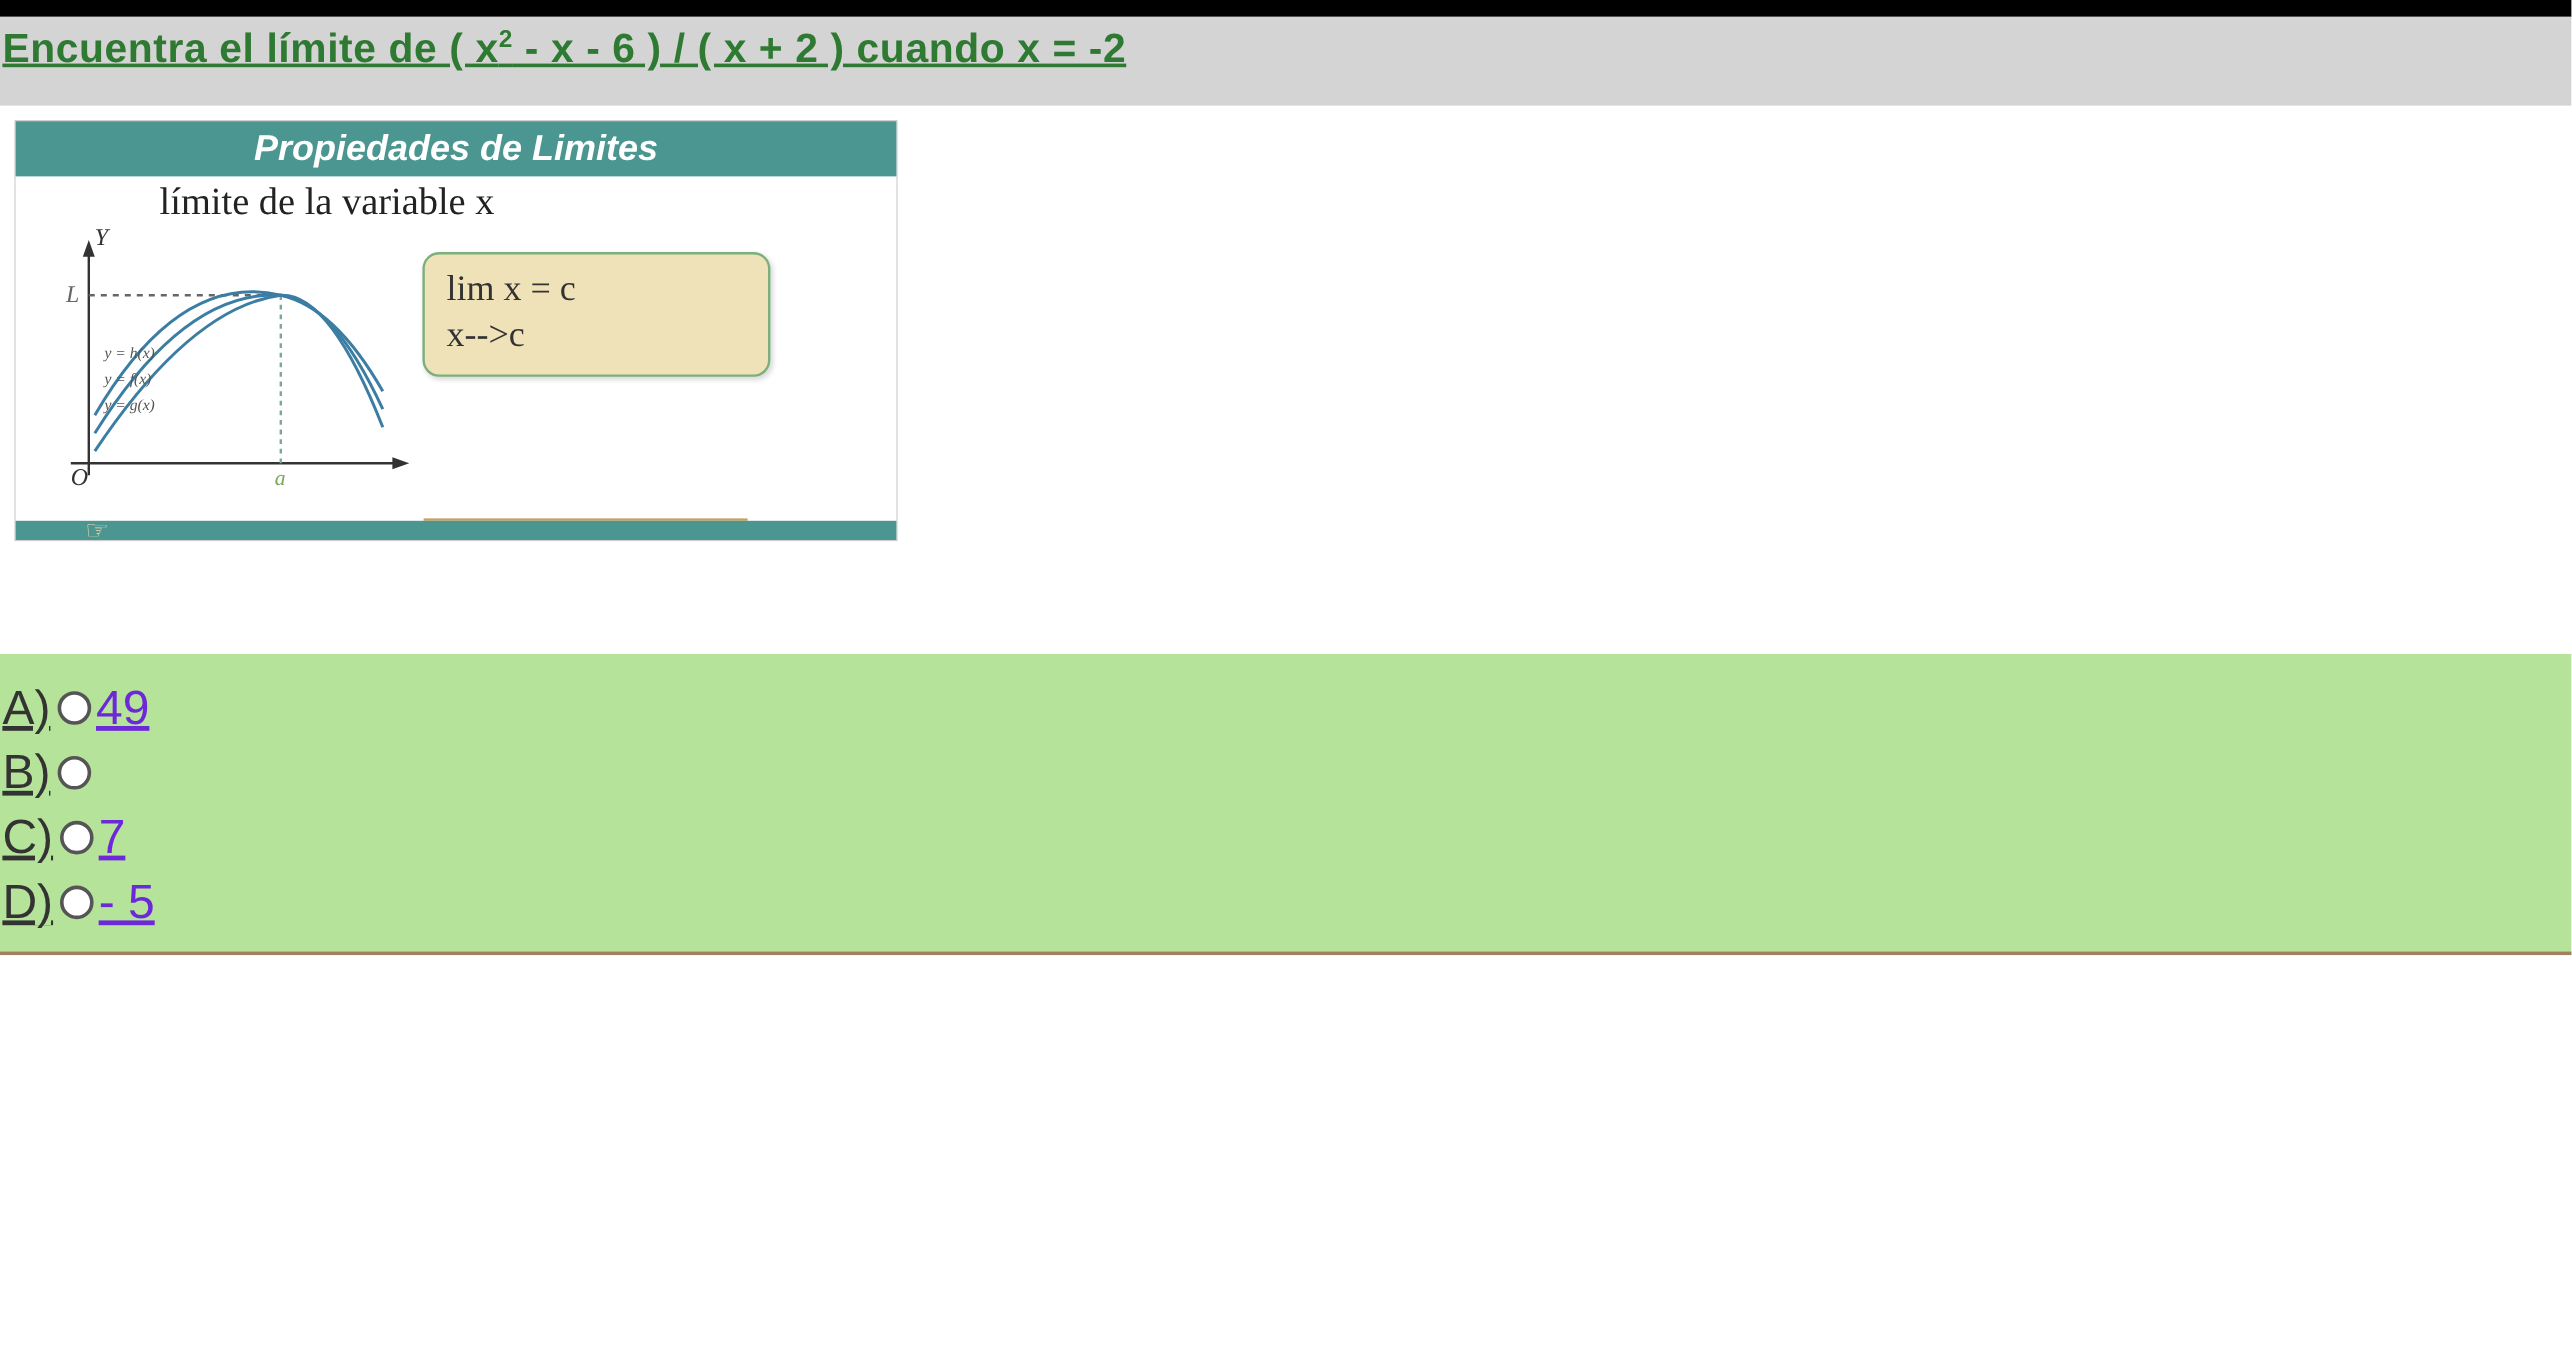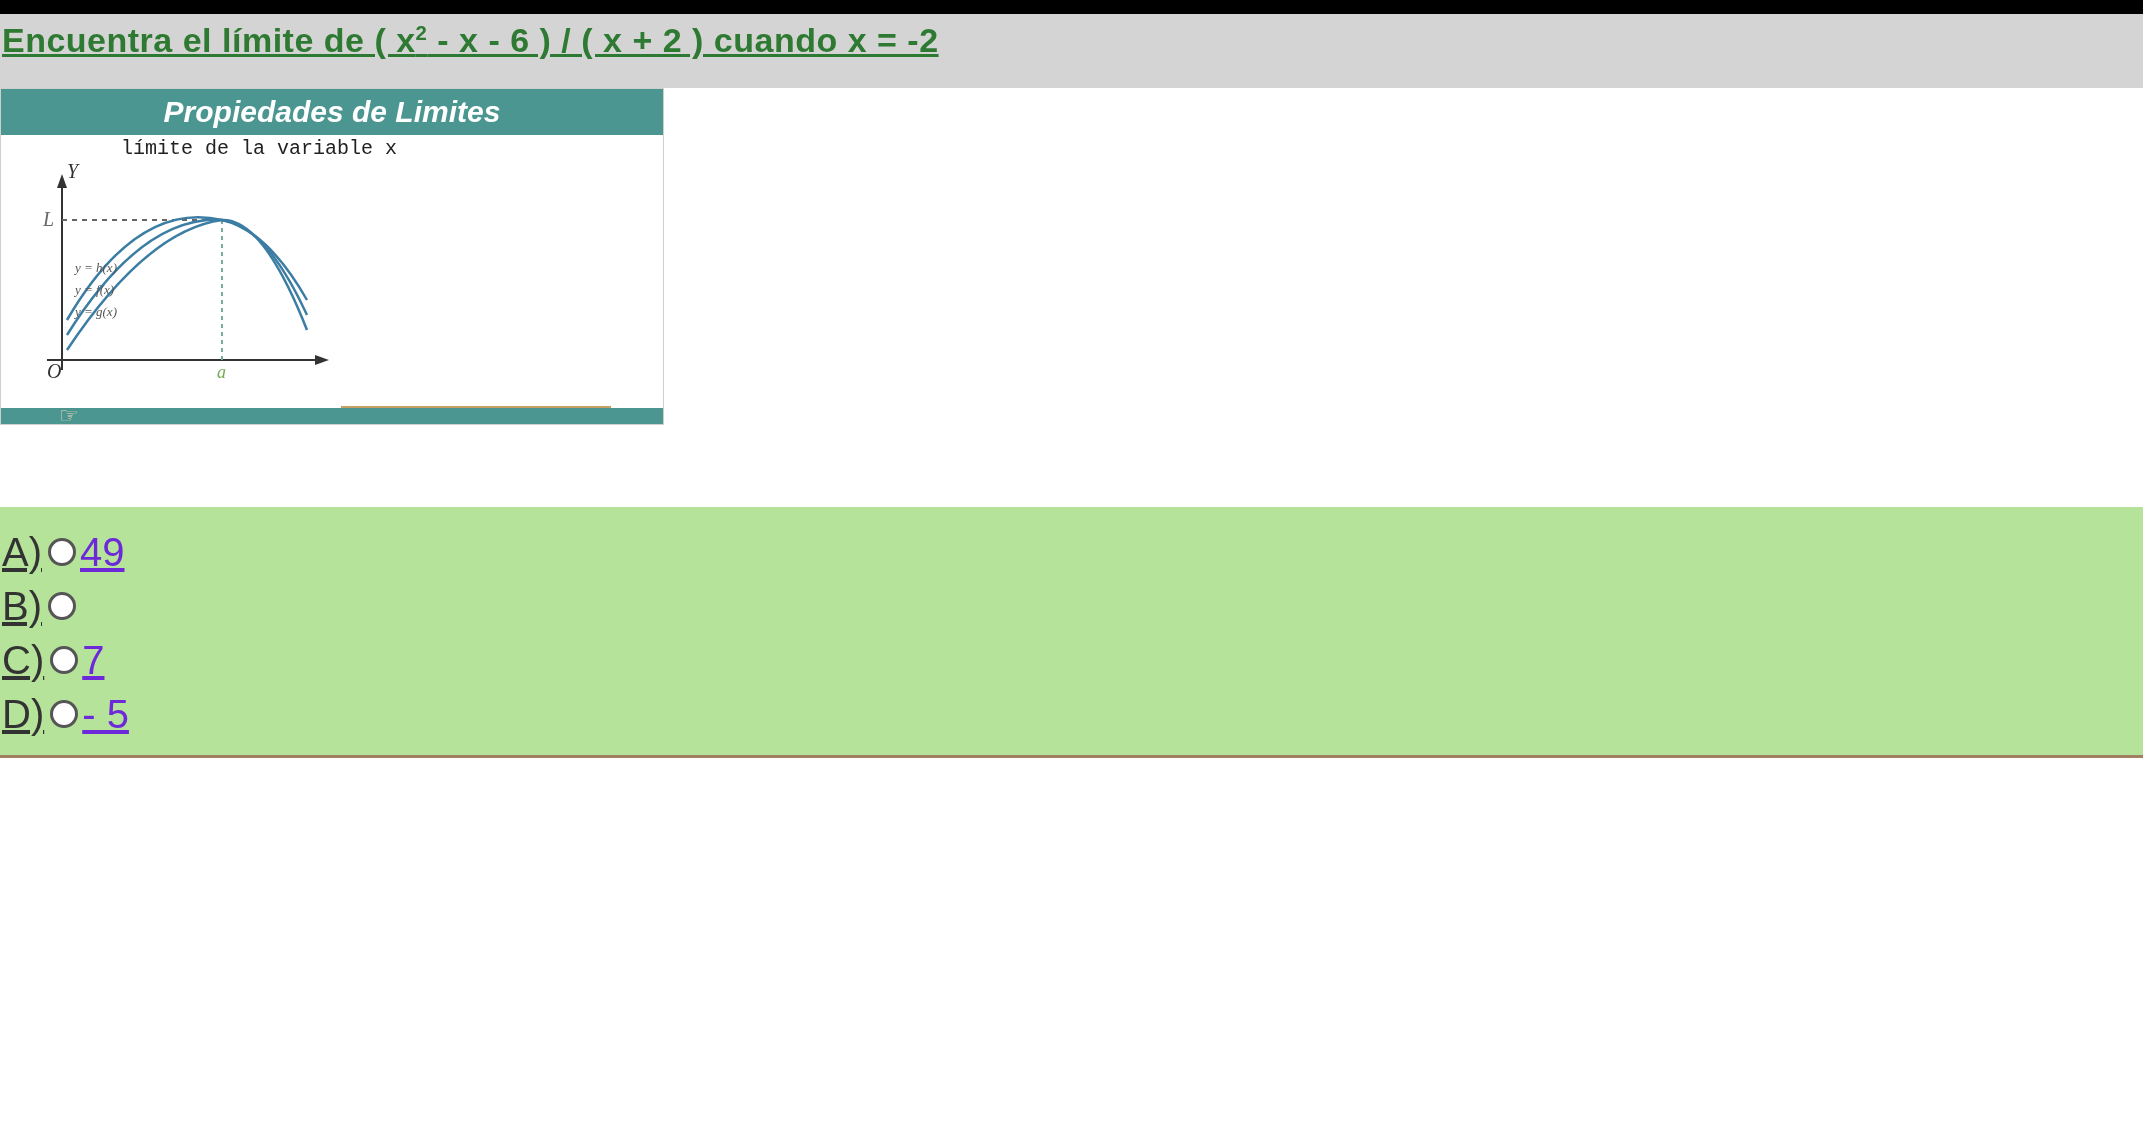--- a/index.html
+++ b/index.html
@@ -28,38 +28,38 @@
     line-height: 1.1;
     padding-left: 2px;
     letter-spacing: 0.5px;
   }
   .question-text sup { font-size: 0.6em; }
   .figure-wrap {
     background: #ffffff;
     padding: 0;
   }
   .figure {
-    width: 664px;
-    margin: 0;
+    width: 736px;
+    margin: 12px;
     border: 1px solid #cfcfcf;
     background: #ffffff;
   }
   .fig-header {
     background: #4b9690;
     color: #ffffff;
     font-weight: 700;
     font-style: italic;
     font-family: "Trebuchet MS", "Segoe UI", sans-serif;
     font-size: 30px;
     text-align: center;
     padding: 6px 0;
   }
   .fig-sub {
-    font-family: Liberation Mono, monospace;
-    font-size: 20px;
+    font-family: Liberation Serif, serif;
+    font-size: 32px;
     color: #222;
     padding: 2px 0 0 120px;
   }
   .fig-body {
     display: flex;
     align-items: flex-start;
     padding: 0 8px 10px 6px;
     gap: 8px;
   }
   .graph {
@@ -172,20 +172,24 @@
           <text x="60" y="18" font-family="Georgia" font-size="20" font-style="italic" fill="#333">Y</text>
           <text x="36" y="66" font-family="Georgia" font-size="20" font-style="italic" fill="#666">L</text>
           <text x="40" y="218" font-family="Georgia" font-size="20" font-style="italic" fill="#333">O</text>
           <text x="210" y="218" font-family="Georgia" font-size="18" font-style="italic" fill="#7a5">a</text>
           <text x="330" y="204" font-family="Georgia" font-size="20" font-style="italic" fill="#333" transform="translate(-2,0)">X</text>
           <text x="68" y="112" font-family="Georgia" font-size="13" font-style="italic" fill="#555">y = h(x)</text>
           <text x="68" y="134" font-family="Georgia" font-size="13" font-style="italic" fill="#555">y = f(x)</text>
           <text x="68" y="156" font-family="Georgia" font-size="13" font-style="italic" fill="#555">y = g(x)</text>
         </svg>
       </div>
+      <div class="formula-box">
+        <div class="formula-line1">lim x = c</div>
+        <div class="formula-line2">x--&gt;c</div>
+      </div>
     </div>
     <div class="formula-underline"></div>
     <div class="fig-footer">
       <span class="hand-icon">☞</span>
     </div>
   </div>
 </div>
 
 <div class="answers-spacer"></div>
 

